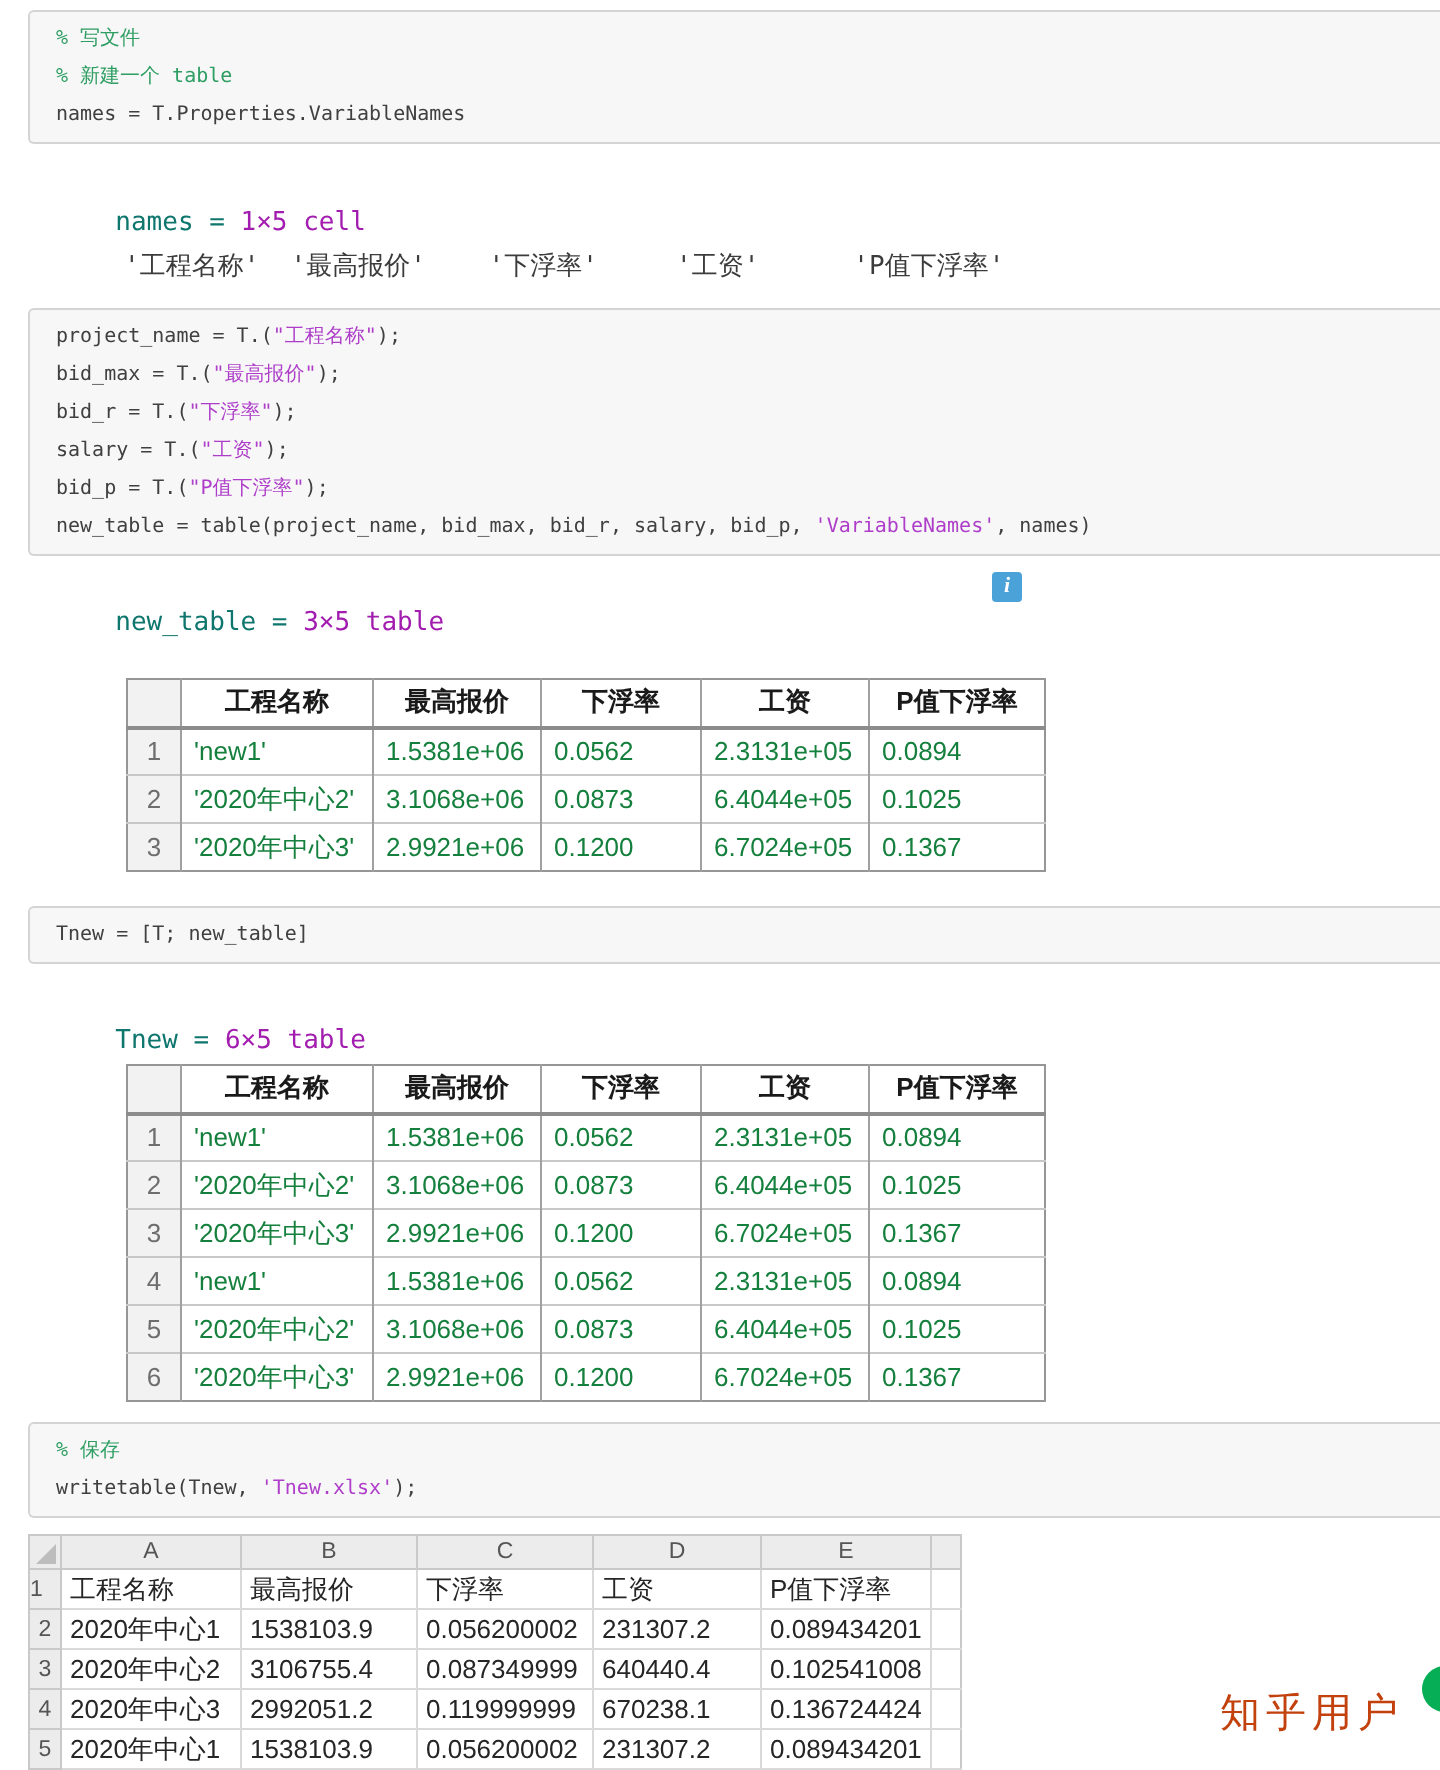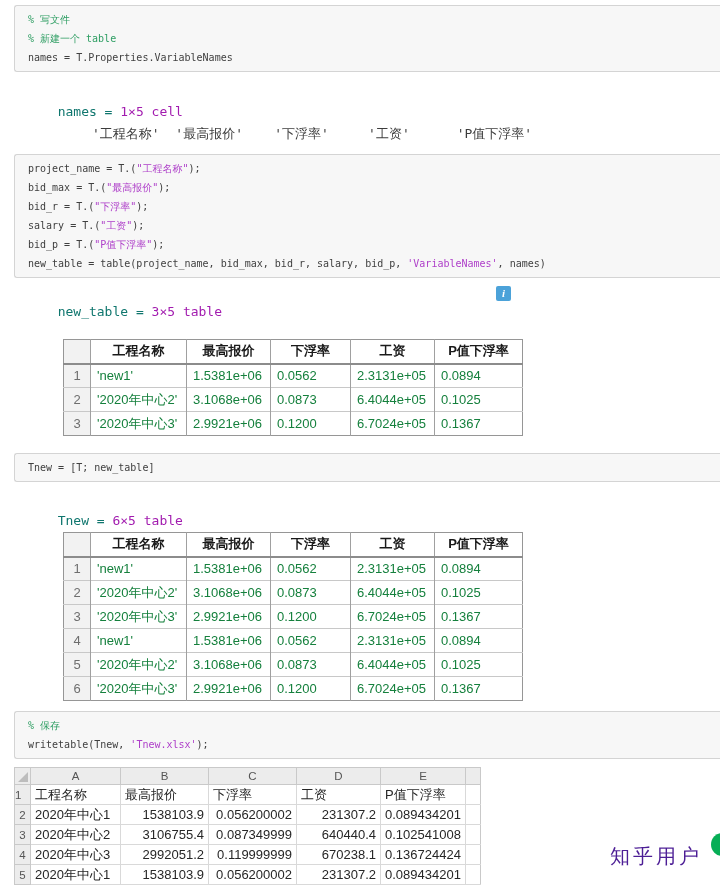--- a/index.html
+++ b/index.html
@@ -22,21 +22,21 @@
   .mt-b4 { margin-top:10px; }
 
   
   .out-line { margin-left:42px; font-family:"DejaVu Sans Mono", monospace; font-size:13px;
               line-height:16px; white-space:pre; position:relative; }
   .out-line .lhs { color:#0f766e; }
   .out-line .dim { color:#a21caf;margin-top:8px; }
   .o-names  { margin-top:16px; }
   .o-newtbl { margin-top:10px; }
   .o-tnew   { margin-top:15px; }
-  .cell-values { margin-left:92px; margin-top:6px; font-family:"DejaVu Sans Mono", monospace;
+  .cell-values { margin-left:62px; margin-top:6px; font-family:"DejaVu Sans Mono", monospace;
                  font-size:13px; line-height:16px; color:#3c3c3c; white-space:pre; }
 
   .info-icon { position:absolute; left:454px; top:-2px; width:15px; height:15px;
                background:#4ba2d9; border-radius:2px; color:#ffffff; text-align:center;
                font-family:"Liberation Serif", serif; font-style:italic; font-weight:bold;
                font-size:11px; line-height:15px; cursor:pointer; }
 
   
   table.mtable { margin-left:63px; margin-top:3px; border-collapse:collapse;
                  border:1px solid #969696; font-size:13px; table-layout:fixed; }
@@ -48,34 +48,34 @@
                border-left:1px solid #a0a0a0; border-top:1px solid #c8c8c8; padding:0 6px;
                white-space:nowrap; overflow:hidden; }
   .mtable td.rn { background:#f2f2f2; color:#6e6e6e; text-align:center; border-left:0; }
 
   
   table.xl { margin-left:14px; margin-top:8px; border-collapse:collapse; table-layout:fixed;
              font-size:13px; border:1px solid #c9c9c9; }
   .xl th { height:17px; background:#ececec; color:#555555; font-weight:normal; font-size:11.5px;
            text-align:center; border:1px solid #c9c9c9; padding:0; }
   .xl td { height:20px; background:#ffffff; color:#262626; border:1px solid #d9d9d9;
-           padding:0 4px; text-align:right; white-space:nowrap; overflow:hidden; }
+           padding:0 4px; white-space:nowrap; overflow:hidden; }
   .xl td.rn { background:#ececec; color:#555555; font-size:11.5px; text-align:center;
               border:1px solid #c9c9c9; padding:0; }
   .xl tbody tr:first-child td { text-align:left; }
   .xl tbody td:nth-child(2) { text-align:left; }
   .xl th.corner { position:relative; }
   .xl .corner-tri { position:absolute; right:2px; bottom:2px; width:0; height:0;
                     border-style:solid; border-width:0 0 10px 10px;
                     border-color:transparent transparent #bdbdbd transparent; }
   .xl td.pad, .xl th.pad { border-right:0; }
 
   
   .watermark { position:absolute; left:610px; top:843px; font-size:20px; letter-spacing:3px;
-               color:#4c1d95;text-align:right; }
+               color:#c2410c;text-align:right; }
   .fab { position:absolute; left:711px; top:833px; width:23px; height:23px; border-radius:50%;
          background:#06ae56; cursor:pointer; }
 </style>
 </head>
 <body>
 
 <div class="code-block mt-b1">
     <div class="code-line"><span class="tok-comment">% 写文件</span></div>
     <div class="code-line"><span class="tok-comment">% 新建一个 table</span></div>
     <div class="code-line"><span class="tok-plain">names = T.Properties.VariableNames</span></div>

